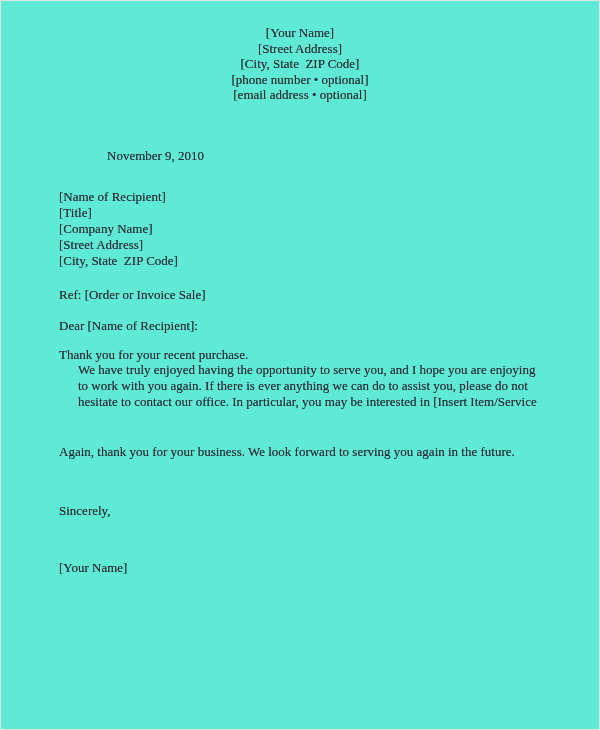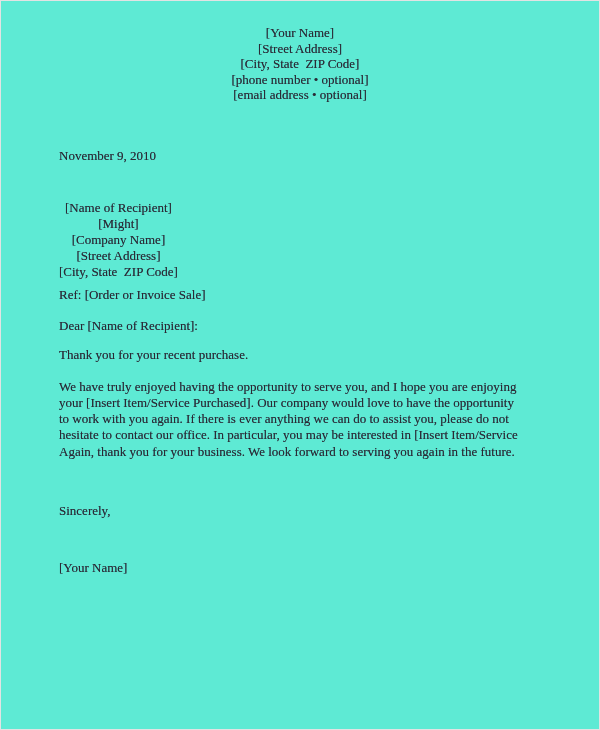--- a/index.html
+++ b/index.html
@@ -28,26 +28,26 @@
   .line {
     white-space: pre-wrap;
   }
   .sender-block {
     left: 0;
     right: 0;
     top: 24px;
     text-align: center;
     line-height: 15.5px;
   }
-  .date-block      { top: 147px; }
-  .recipient-block { top: 199px; text-align: center; }
+  .date-block      { top: 147px; margin-left: 48px; }
+  .recipient-block { top: 188px; }
   .reference-block { top: 286px; text-align: center; }
   .salutation-block{ top: 317px; text-align: right; }
   .para-1          { top: 346px; }
-  .para-2          { top: 378px; width: 500px; }
+  .para-2          { top: 361px; width: 500px; margin-left: 19px; }
   .para-3          { top: 443px; width: 510px; }
   .closing-block   { top: 502px; }
   .signature-block { top: 559px; }
 </style>
 </head>
 <body>
 
 <div class="page">
 
   <div class="block sender-block">
@@ -55,35 +55,34 @@
     <div class="line">[Street Address]</div>
     <div class="line">[City, State  ZIP Code]</div>
     <div class="line">[phone number • optional]</div>
     <div class="line">[email address • optional]</div>
   </div>
 
   <div class="block date-block">November 9, 2010</div>
 
   <div class="block recipient-block">
     <div class="line">[Name of Recipient]</div>
-    <div class="line">[Might]</div>
+    <div class="line">[Title]</div>
     <div class="line">[Company Name]</div>
     <div class="line">[Street Address]</div>
     <div class="line">[City, State  ZIP Code]</div>
   </div>
 
   <div class="block reference-block">Ref: [Order or Invoice Sale]</div>
 
   <div class="block salutation-block">Dear [Name of Recipient]:</div>
 
   <div class="block para-1">Thank you for your recent purchase.</div>
 
   <div class="block para-2">
     <div class="line">We have truly enjoyed having the opportunity to serve you, and I hope you are enjoying</div>
-    <div class="line">your [Insert Item/Service Purchased]. Our company would love to have the opportunity</div>
     <div class="line">to work with you again. If there is ever anything we can do to assist you, please do not</div>
     <div class="line">hesitate to contact our office. In particular, you may be interested in [Insert Item/Service</div>
   </div>
 
   <div class="block para-3">Again, thank you for your business. We look forward to serving you again in the future.</div>
 
   <div class="block closing-block">Sincerely,</div>
 
   <div class="block signature-block">[Your Name]</div>
 

